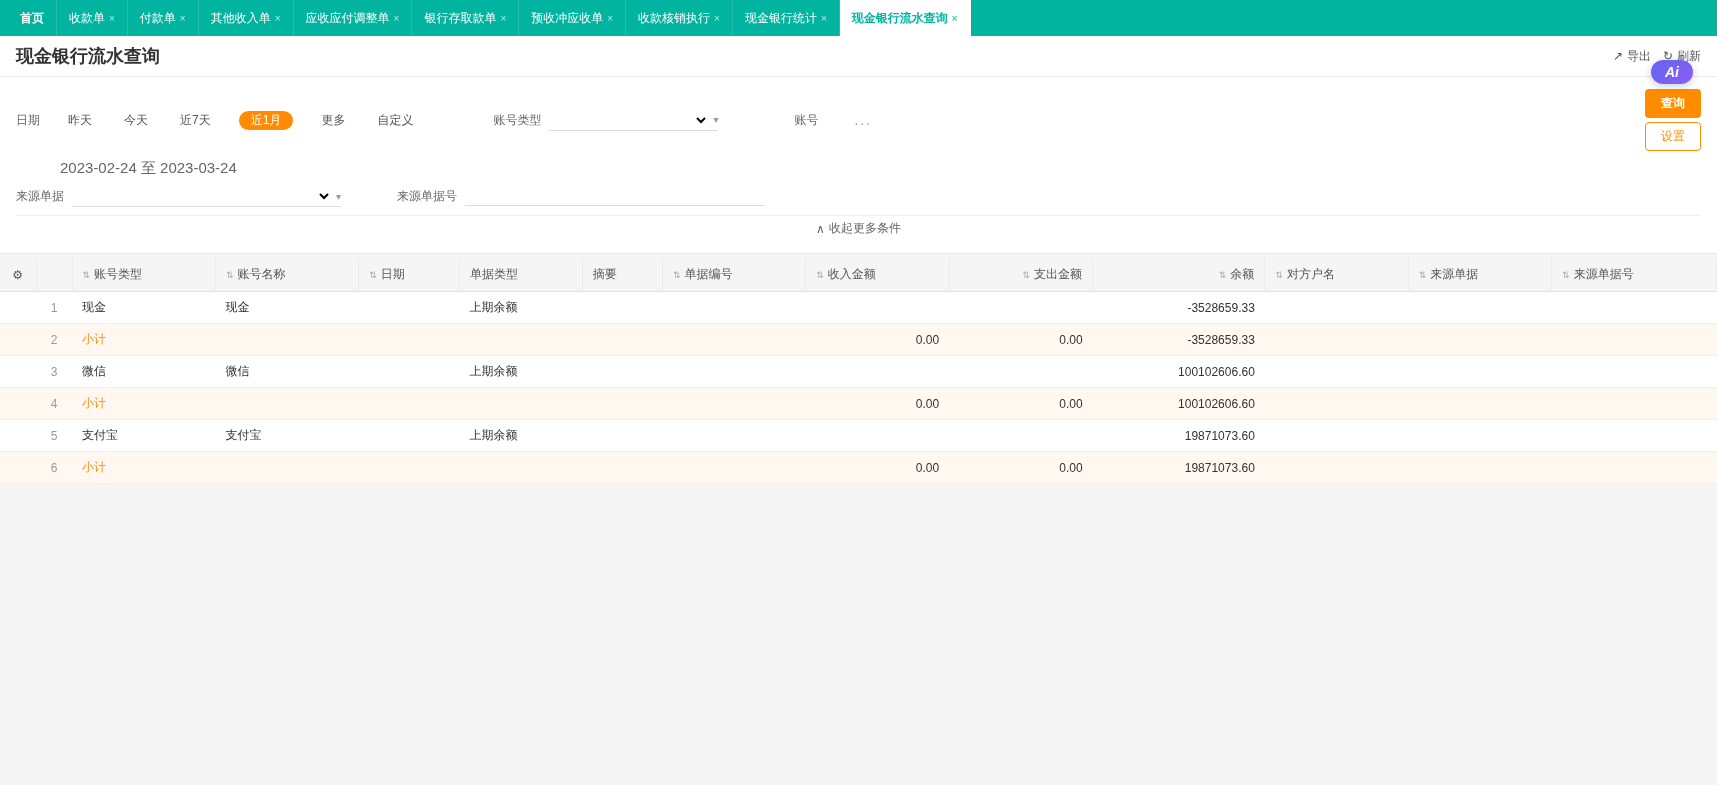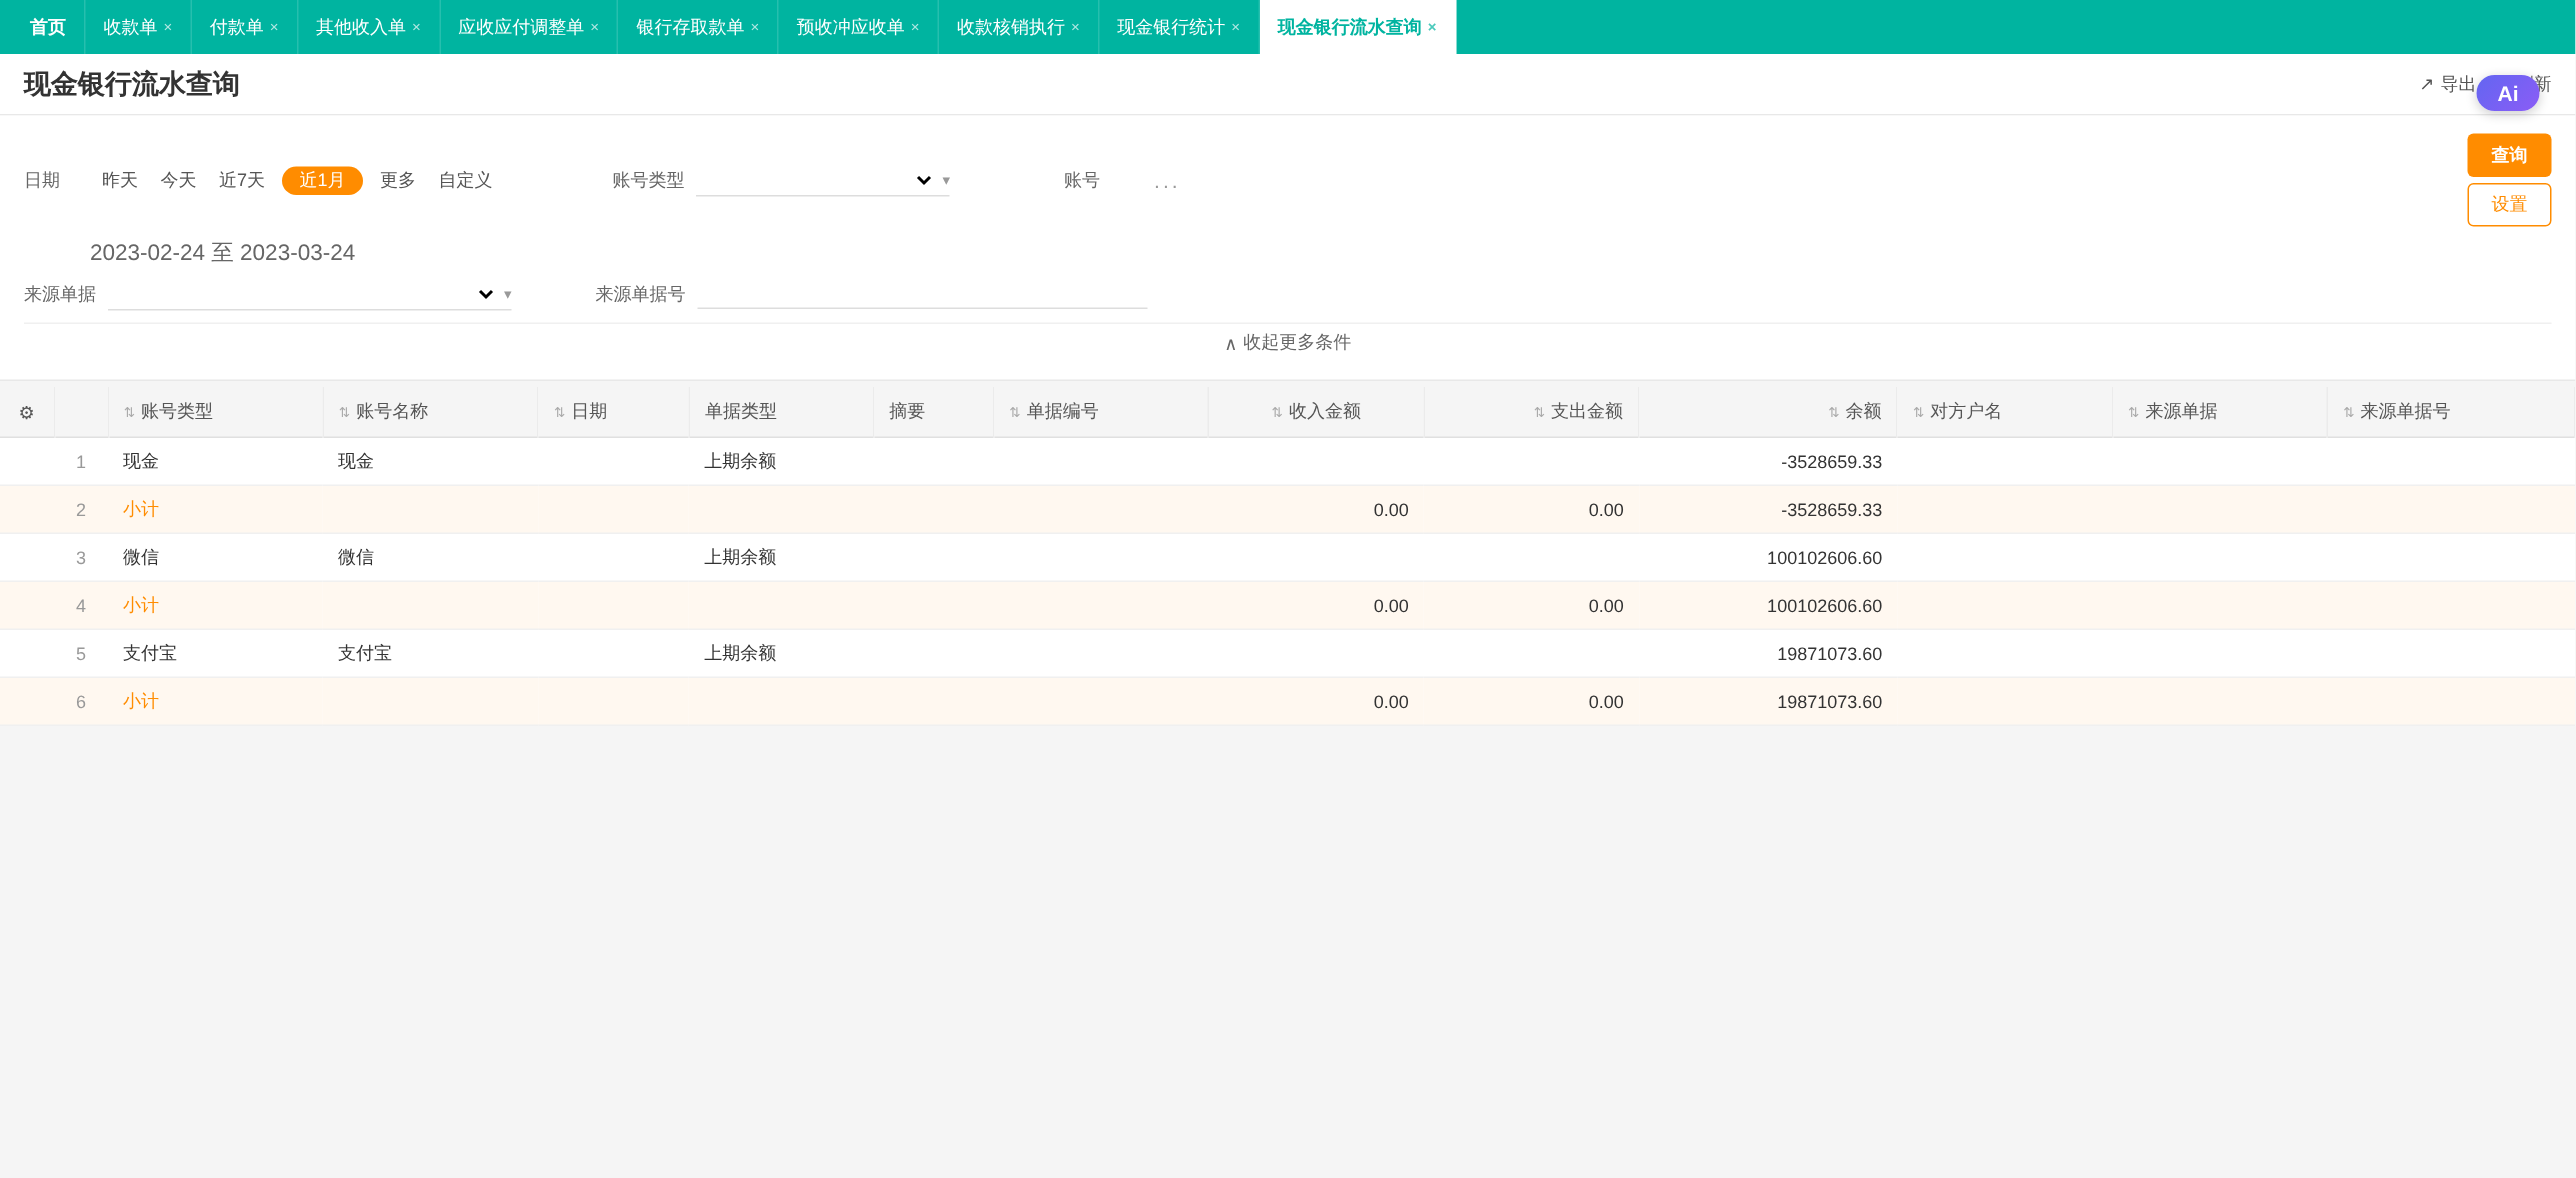--- a/index.html
+++ b/index.html
@@ -81,21 +81,21 @@
     }
     .filter-label {
       color: #666;
       font-size: 12px;
       white-space: nowrap;
       min-width: 40px;
     }
     .filter-date-options {
       display: flex;
       align-items: center;
-      gap: 7px;
+      gap: 24px;
     }
     .date-opt {
       font-size: 12px;
       color: #555;
       cursor: pointer;
       padding: 1px 4px;
     }
     .date-opt.active {
       background: #ff8c00;
       color: #fff;
@@ -229,29 +229,30 @@
     }
     .subtotal-label {
       color: #ff8c00;
     }
     .amount-col { text-align: right; }
 
     
     .ai-badge {
       position: fixed;
       right: 24px;
-      top: 50px;
+      top: 60px;
       background: linear-gradient(135deg, #6366f1, #8b5cf6);
       color: #fff;
       border-radius: 20px;
       padding: 4px 14px;
       font-size: 14px;
       font-weight: bold;
       cursor: pointer;
       box-shadow: 0 2px 8px rgba(0,0,0,0.2);
+      font-style: italic;
     }
     .filter-block {
       display: flex;
       align-items: center;
       gap: 8px;
     }
   </style>
 </head>
 <body>
 
@@ -384,21 +385,21 @@
     <thead>
       <tr>
         <th class="gear-col">⚙</th>
         <th style="width:36px;"></th>
         <th><span class="sort-arrows">⇅</span>账号类型</th>
         <th><span class="sort-arrows">⇅</span>账号名称</th>
         <th><span class="sort-arrows">⇅</span>日期</th>
         <th>单据类型</th>
         <th>摘要</th>
         <th><span class="sort-arrows">⇅</span>单据编号</th>
-        <th style="text-align:center;"><span class="sort-arrows">⇅</span>收入金额</th>
+        <th style="text-align:left;"><span class="sort-arrows">⇅</span>收入金额</th>
         <th style="text-align:right;"><span class="sort-arrows">⇅</span>支出金额</th>
         <th style="text-align:right;"><span class="sort-arrows">⇅</span>余额</th>
         <th><span class="sort-arrows">⇅</span>对方户名</th>
         <th><span class="sort-arrows">⇅</span>来源单据</th>
         <th><span class="sort-arrows">⇅</span>来源单据号</th>
       </tr>
     </thead>
     <tbody id="table-body">
     <tr>
           <td></td>

